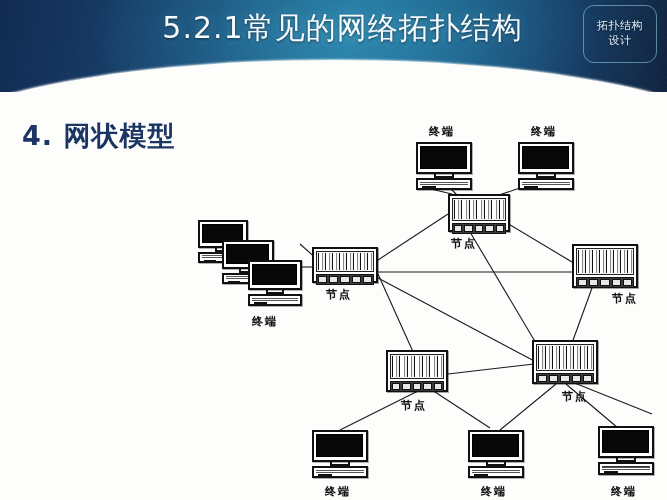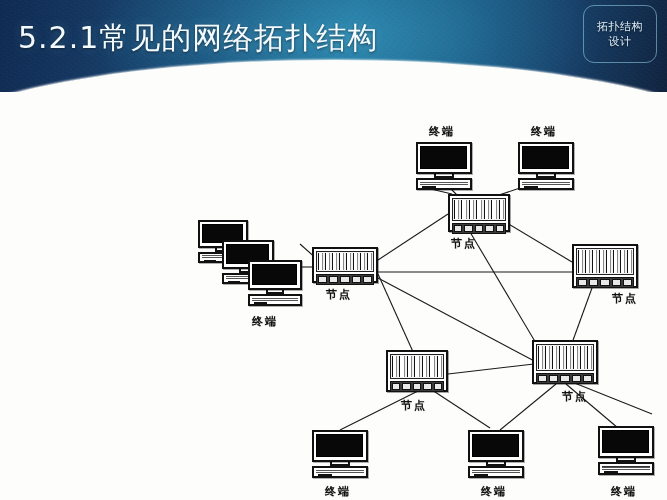--- a/index.html
+++ b/index.html
@@ -34,42 +34,43 @@
       repeating-linear-gradient(9deg, rgba(255,255,255,.03) 0px, rgba(255,255,255,.03) 1px, rgba(0,0,0,0) 1px, rgba(0,0,0,0) 3px);
   }
   .banner-curve{
     position:absolute;left:-90px;bottom:-64px;
     width:847px;height:96px;
     background:#fdfdfb;
     border-radius:50% 50% 0 0 / 100% 100% 0 0;
     box-shadow:0 -1px 2px rgba(255,255,255,.7);
   }
   .banner-title{
-    position:absolute;left:0;top:14px;width:667px;
+    position:absolute;left:0;top:4px;width:667px;
+    text-align:center;
     color:#f4fbff;
     font-size:30px;
     letter-spacing:1px;
     line-height:48px;
     text-shadow:0 1px 3px rgba(0,0,0,.55), 0 0 10px rgba(120,200,230,.35);
     white-space:nowrap;
     padding-left:18px;
     box-sizing:border-box;
     font-family:"DejaVu Sans","Liberation Sans",sans-serif;
   }
   .corner-badge{
     position:absolute;right:10px;top:5px;
     width:72px;height:56px;
     border:1px solid rgba(150,215,235,.55);
     border-radius:11px;
     display:flex;flex-direction:column;align-items:center;justify-content:center;
     color:#dff1fa;
     font-size:11px;line-height:15px;
     text-shadow:0 1px 2px rgba(0,0,0,.6);
     letter-spacing:.5px;
-    font-family:Liberation Serif, serif;
+    font-family:Liberation Mono, monospace;
   }
   .corner-badge span{display:block;}
 
   
   .section-heading{
     position:absolute;left:22px;top:118px;
     color:#1b3663;
     font-size:27px;
     font-weight:bold;
     letter-spacing:1px;
@@ -188,20 +189,21 @@
     <div class="banner-title">5.2.1常见的网络拓扑结构</div>
 
     <div class="corner-badge">
       <span>拓扑结构</span>
       <span>设计</span>
     </div>
 
     <div class="banner-curve"></div>
   </div>
 
+  <div class="section-heading">4. 网状模型</div>
 
   <div class="diagram">
 
     <svg class="wires" viewBox="0 0 667 408">
       <g stroke="#1a1a1a" stroke-width="1.1" fill="none" shape-rendering="geometricPrecision">
 
         <line x1="378" y1="168" x2="448" y2="122"></line>
 
         <line x1="378" y1="180" x2="572" y2="180"></line>
 

